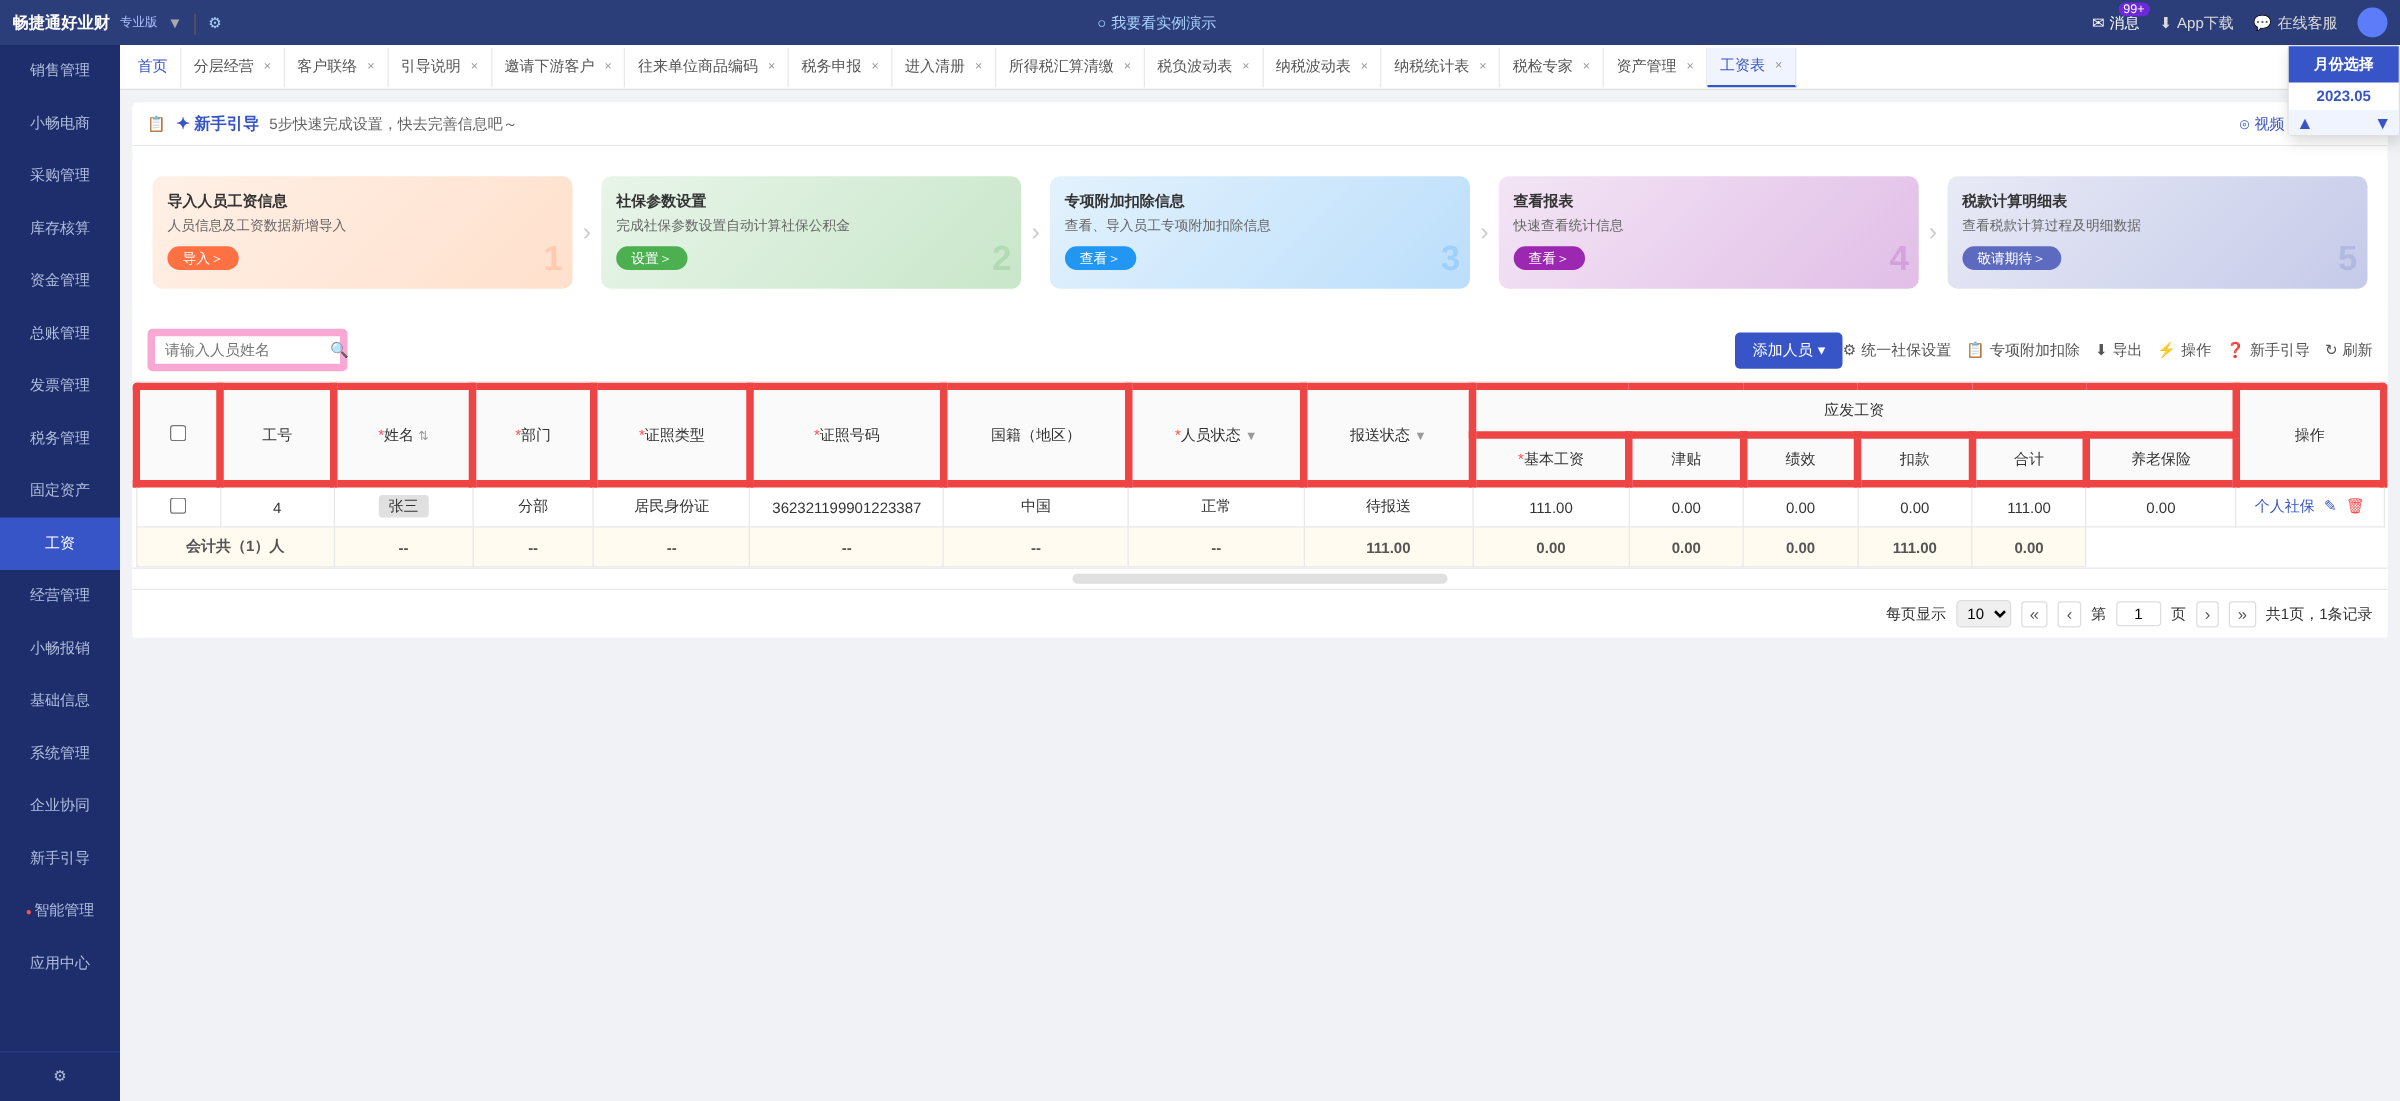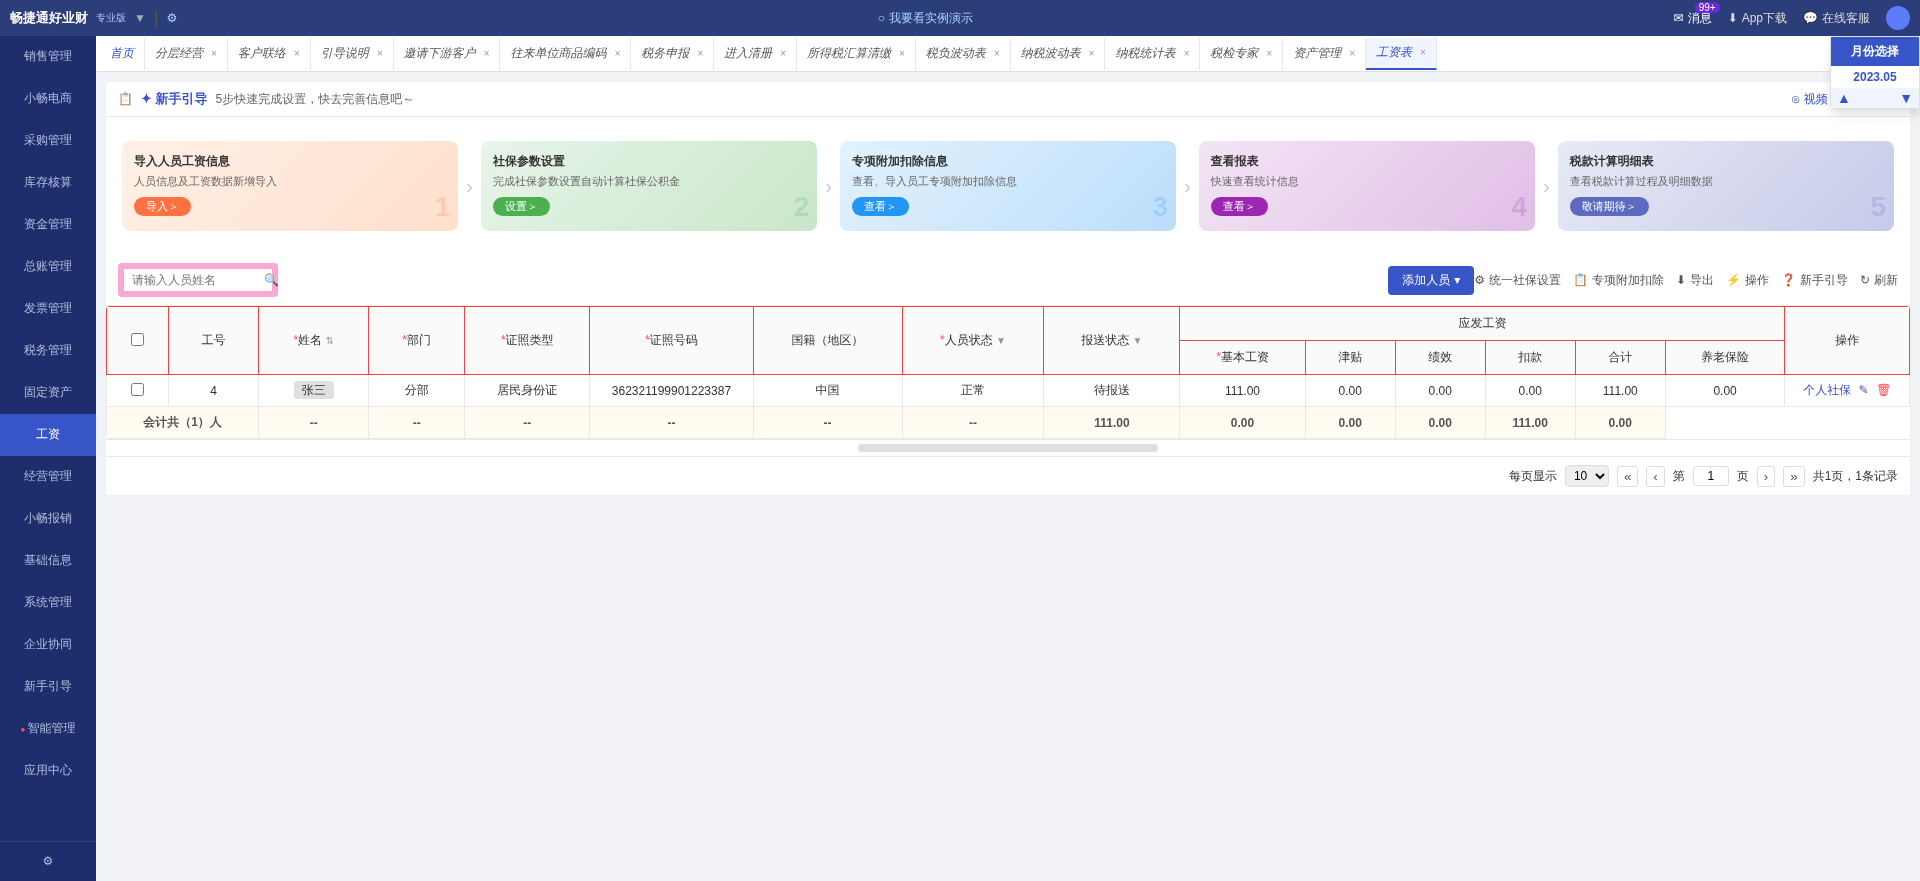--- a/index.html
+++ b/index.html
@@ -4,21 +4,21 @@
   <style>
     * { box-sizing: border-box; margin: 0; padding: 0; }
     body { font-family: "Microsoft YaHei", Arial, sans-serif; font-size: 12px; background: #f0f2f5; color: #333; overflow: hidden; }
 
     
     .app-container { display: flex; flex-direction: column; height: 881px; width: 1920px; }
     .top-bar { height: 36px; background: #2c3e7a; display: flex; align-items: center; padding: 16px 10px; justify-content: space-between; flex-shrink: 0; }
     .main-layout { display: flex; flex: 1; overflow: hidden; }
     .sidebar { width: 96px; background: #1e2d6b; display: flex; flex-direction: column; flex-shrink: 0; }
     .content-area { flex: 1; display: flex; flex-direction: column; overflow: hidden; }
-    .tab-bar { height: 36px; background: #fff; border-bottom: 1px solid #e0e0e0; display: flex; align-items: center; padding: 0 4px; overflow: hidden; flex-shrink: 0; font-style: italic; }
+    .tab-bar { height: 36px; background: #fff; border-bottom: 1px solid #e0e0e0; display: flex; align-items: center; padding: 0 4px; overflow: hidden; flex-shrink: 0; }
     .main-content { flex: 1; background: #f0f2f5; overflow: auto; padding: 10px; }
 
     
     .top-bar-left { display: flex; align-items: center; gap: 8px; }
     .logo-text { color: #fff; font-size: 13px; font-weight: bold; }
     .logo-sub { color: #aabfff; font-size: 10px; }
     .top-bar-center { display: flex; align-items: center; gap: 4px; color: #ccc; font-size: 12px; }
     .demo-btn { color: #aad4ff; font-size: 12px; cursor: pointer; display: flex; align-items: center; gap: 4px; }
     .top-bar-right { display: flex; align-items: center; gap: 16px; color: #fff; font-size: 12px; }
     .notification-btn { position: relative; cursor: pointer; display: flex; align-items: center; gap: 4px; }
@@ -69,21 +69,21 @@
     
     .toolbar { background: #fff; padding: 8px 12px; display: flex; align-items: center; gap: 8px; border-bottom: 1px solid #e8e8e8; }
     .search-input { border: 6px solid #f9a8d4; border-radius: 4px; padding: 4px 28px 4px 8px; width: 160px; font-size: 12px; outline: none; }
     .search-icon { color: #999; margin-left: -22px; cursor: pointer; }
     .add-btn { background: #3855c7; color: #fff; border: none; border-radius: 4px; padding: 6px 14px; font-size: 12px; cursor: pointer; display: flex; align-items: center; gap: 4px; }
     .toolbar-action { color: #555; font-size: 12px; cursor: pointer; display: flex; align-items: center; gap: 4px; }
 
     
     .table-wrapper { background: #fff; border-radius: 4px; overflow: auto; }
     .data-table { width: 100%; border-collapse: collapse; font-size: 12px; }
-    .data-table th { background: #fafafa; border: 1px solid #ef4444; padding: 8px 24px; text-align: center; font-weight: normal; color: #333; white-space: nowrap; }
+    .data-table th { background: #fafafa; border: 6px solid #ef4444; padding: 8px 24px; text-align: center; font-weight: normal; color: #333; white-space: nowrap; }
     .data-table td { border: 1px solid #e8e8e8; padding: 7px 6px; text-align: center; color: #333; white-space: nowrap; }
     .th-group { background: #f0f4ff; font-weight: bold; }
     .required { color: #ff4d4f; }
     .sort-icon { color: #999; font-size: 10px; cursor: pointer; }
     .checkbox-cell { width: 30px; }
 
     
     .footer-row { background: #fffbf0; }
     .footer-row td { font-weight: bold; color: #555; }
 

